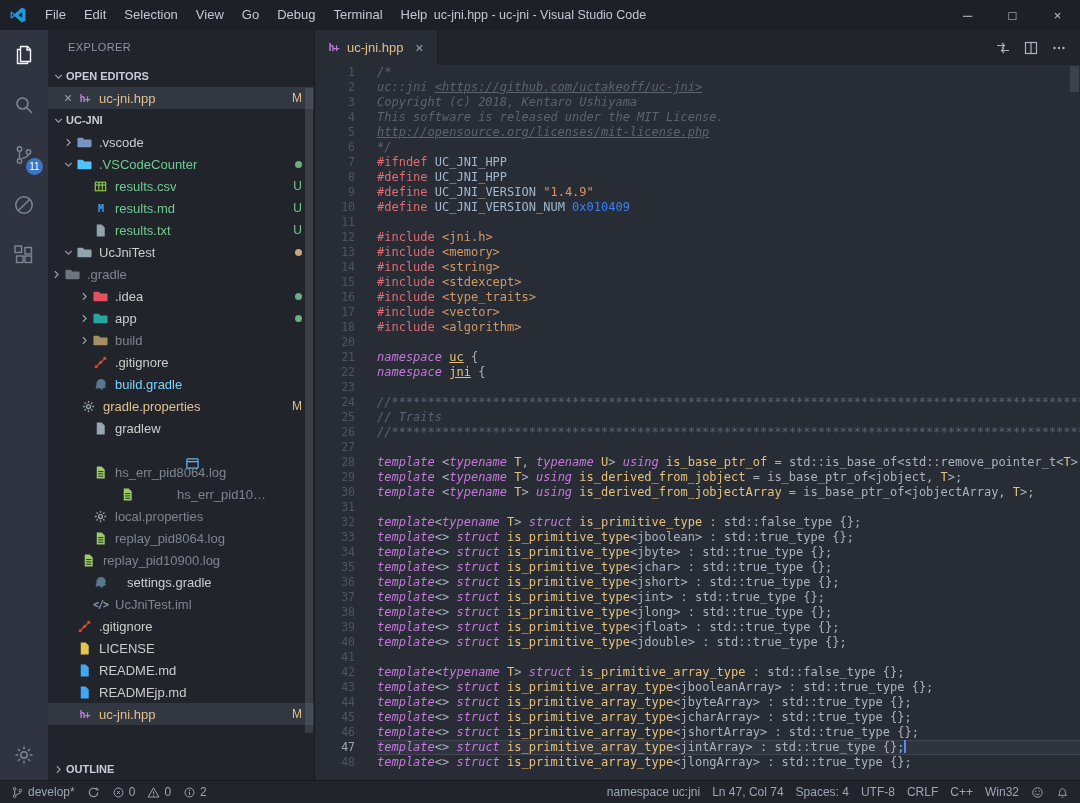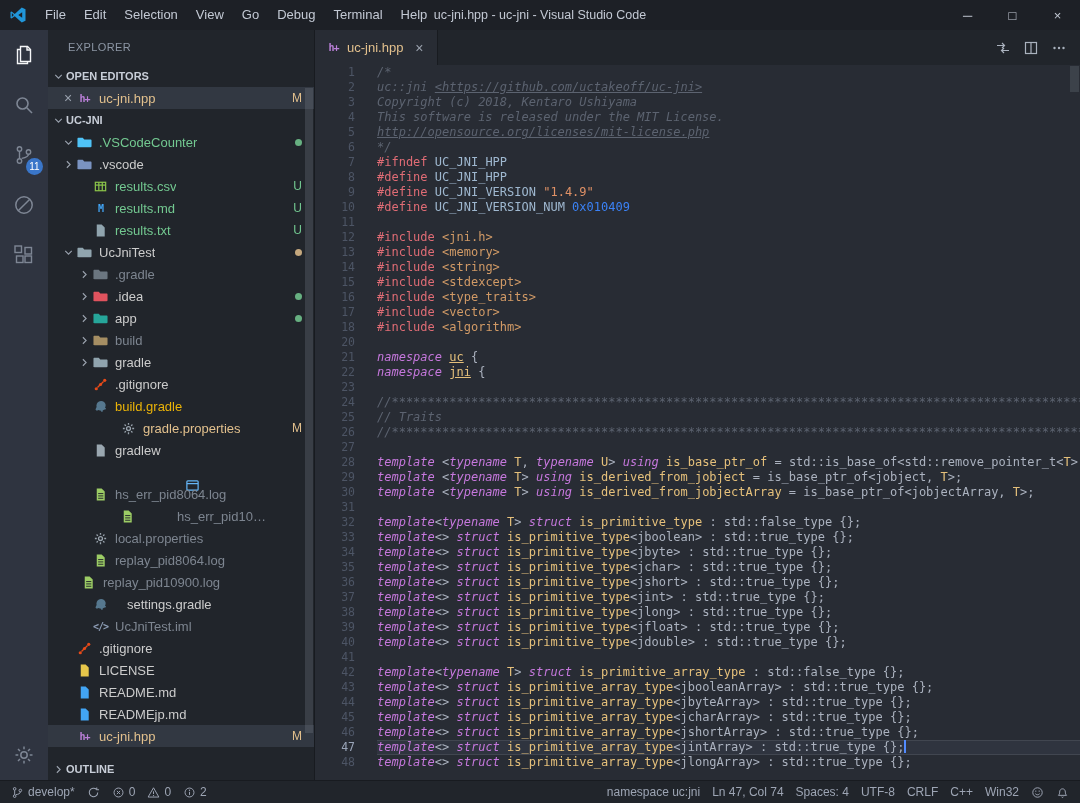--- a/index.html
+++ b/index.html
@@ -205,46 +205,46 @@
             <svg viewBox="0 0 16 16">
               <path d="M4 6l4 4 4-4" fill="none" stroke="currentColor" stroke-width="1.4"></path>
             </svg>
           </span>
         <span>UC-JNI</span>
       </div>
       <div class="tree" id="tree">
           <div class="row" style="padding-left: 12px;">
             <span class="chev">
               <svg viewBox="0 0 16 16">
-                <path d="M4 6l4 4 4-4" fill="none" stroke="currentColor" stroke-width="1.4"></path>
-              </svg>
-            </span>
-            <span class="ficon">
-              <svg viewBox="0 0 16 16">
-                <path fill="#4fc3f7" d="M1.5 3h4.6l1.7 1.9h6.7c.55 0 1 .45 1 1V12c0 .55-.45 1-1 1h-13c-.55 0-1-.45-1-1V4c0-.55.45-1 1-1z"></path>
-              </svg>
-            </span>
-            <span class="rlabel" style="color: rgb(115, 201, 145);">.VSCodeCounter</span>
-            <span class="rright">
-              <span class="gitdot" style="background: rgb(115, 201, 145);"></span>
-            </span>
+                <path d="M6 4l4 4-4 4" fill="none" stroke="currentColor" stroke-width="1.4"></path>
+              </svg>
+            </span>
+            <span class="ficon">
+              <svg viewBox="0 0 16 16">
+                <path fill="#7a93c1" d="M1.5 3h4.6l1.7 1.9h6.7c.55 0 1 .45 1 1V12c0 .55-.45 1-1 1h-13c-.55 0-1-.45-1-1V4c0-.55.45-1 1-1z"></path>
+              </svg>
+            </span>
+            <span class="rlabel" style="color: rgb(204, 204, 204);">.vscode</span>
+            <span class="rright"></span>
           </div>
           <div class="row" style="padding-left: 12px;">
             <span class="chev">
               <svg viewBox="0 0 16 16">
-                <path d="M6 4l4 4-4 4" fill="none" stroke="currentColor" stroke-width="1.4"></path>
-              </svg>
-            </span>
-            <span class="ficon">
-              <svg viewBox="0 0 16 16">
-                <path fill="#7a93c1" d="M1.5 3h4.6l1.7 1.9h6.7c.55 0 1 .45 1 1V12c0 .55-.45 1-1 1h-13c-.55 0-1-.45-1-1V4c0-.55.45-1 1-1z"></path>
-              </svg>
-            </span>
-            <span class="rlabel" style="color: rgb(204, 204, 204);">.vscode</span>
-            <span class="rright"></span>
+                <path d="M4 6l4 4 4-4" fill="none" stroke="currentColor" stroke-width="1.4"></path>
+              </svg>
+            </span>
+            <span class="ficon">
+              <svg viewBox="0 0 16 16">
+                <path fill="#4fc3f7" d="M1.5 3h4.6l1.7 1.9h6.7c.55 0 1 .45 1 1V12c0 .55-.45 1-1 1h-13c-.55 0-1-.45-1-1V4c0-.55.45-1 1-1z"></path>
+              </svg>
+            </span>
+            <span class="rlabel" style="color: rgb(115, 201, 145);">.VSCodeCounter</span>
+            <span class="rright">
+              <span class="gitdot" style="background: rgb(115, 201, 145);"></span>
+            </span>
           </div>
           <div class="row" style="padding-left: 28px;">
             <span class="chev"></span>
             <span class="ficon">
               <svg viewBox="0 0 16 16">
                 <g fill="none" stroke="#8bc34a" stroke-width="1.3">
                   <rect x="2.5" y="3.5" width="11" height="9"></rect>
                   <line x1="2.5" y1="6.5" x2="13.5" y2="6.5"></line>
                   <line x1="6.2" y1="3.5" x2="6.2" y2="12.5"></line>
                   <line x1="9.9" y1="3.5" x2="9.9" y2="12.5"></line>
@@ -287,21 +287,21 @@
             <span class="ficon">
               <svg viewBox="0 0 16 16">
                 <path fill="#90a4ae" d="M1.5 3h4.6l1.7 1.9h6.7c.55 0 1 .45 1 1V12c0 .55-.45 1-1 1h-13c-.55 0-1-.45-1-1V4c0-.55.45-1 1-1z"></path>
               </svg>
             </span>
             <span class="rlabel" style="color: rgb(204, 204, 204); text-align: right;">UcJniTest</span>
             <span class="rright">
               <span class="gitdot" style="background: rgb(226, 192, 141);"></span>
             </span>
           </div>
-          <div class="row" style="padding-left: 28px;">
+          <div class="row" style="">
             <span class="chev">
               <svg viewBox="0 0 16 16">
                 <path d="M6 4l4 4-4 4" fill="none" stroke="currentColor" stroke-width="1.4"></path>
               </svg>
             </span>
             <span class="ficon">
               <svg viewBox="0 0 16 16">
                 <path fill="#6b7680" d="M1.5 3h4.6l1.7 1.9h6.7c.55 0 1 .45 1 1V12c0 .55-.45 1-1 1h-13c-.55 0-1-.45-1-1V4c0-.55.45-1 1-1z"></path>
               </svg>
             </span>
@@ -345,34 +345,20 @@
               <svg viewBox="0 0 16 16">
                 <path d="M6 4l4 4-4 4" fill="none" stroke="currentColor" stroke-width="1.4"></path>
               </svg>
             </span>
             <span class="ficon">
               <svg viewBox="0 0 16 16">
                 <path fill="#a58e63" d="M1.5 3h4.6l1.7 1.9h6.7c.55 0 1 .45 1 1V12c0 .55-.45 1-1 1h-13c-.55 0-1-.45-1-1V4c0-.55.45-1 1-1z"></path>
               </svg>
             </span>
             <span class="rlabel" style="color: rgb(125, 133, 144);">build</span>
-            <span class="rright"></span>
-          </div>
-          <div class="row" style="padding-left: 28px;">
-            <span class="chev">
-              <svg viewBox="0 0 16 16">
-                <path d="M6 4l4 4-4 4" fill="none" stroke="currentColor" stroke-width="1.4"></path>
-              </svg>
-            </span>
-            <span class="ficon">
-              <svg viewBox="0 0 16 16">
-                <path fill="#90a4ae" d="M1.5 3h4.6l1.7 1.9h6.7c.55 0 1 .45 1 1V12c0 .55-.45 1-1 1h-13c-.55 0-1-.45-1-1V4c0-.55.45-1 1-1z"></path>
-              </svg>
-            </span>
-            <span class="rlabel" style="color: rgb(204, 204, 204);">gradle</span>
             <span class="rright"></span>
           </div>
           <div class="row" style="padding-left: 28px;">
             <span class="chev"></span>
             <span class="ficon">
               <svg viewBox="0 0 16 16">
                 <g fill="#e64a19">
                   <circle cx="3.5" cy="12.5" r="1.7"></circle>
                   <circle cx="12.5" cy="3.5" r="1.7"></circle>
                   <circle cx="8" cy="8" r="1.7"></circle>
@@ -383,24 +369,24 @@
             <span class="rlabel" style="color: rgb(204, 204, 204);">.gitignore</span>
             <span class="rright"></span>
           </div>
           <div class="row" style="padding-left: 28px;">
             <span class="chev"></span>
             <span class="ficon">
               <svg viewBox="0 0 16 16">
                 <path fill="#56788f" d="M13.5 6.2c-.4-2.4-2.4-4-4.9-4-1.9 0-3.6 1-4.4 2.6-.6 1.1-.7 2.4-.4 3.6l-1.2 2.8 1.4 1.4 2-1c.8.5 1.7.8 2.7.8v1.1h1.6v-1.3c.7-.2 1.4-.6 1.9-1.1l.8.4.9-1.6-1.1-.6c.5-1 .9-2.1.7-3.1z"></path>
               </svg>
             </span>
-            <span class="rlabel" style="color: #eab308;">build.gradle</span>
-            <span class="rright"></span>
-          </div>
-          <div class="row" style="padding-left: 16px; margin-left: 40px;">
+            <span class="rlabel" style="color: #7dd3fc;">build.gradle</span>
+            <span class="rright"></span>
+          </div>
+          <div class="row" style="padding-left: 16px;">
             <span class="chev"></span>
             <span class="ficon">
               <svg viewBox="0 0 16 16">
                 <g stroke="#99a3ad" stroke-width="1.4" fill="none">
                   <circle cx="8" cy="8" r="2.1"></circle>
                   <path d="M8 2v2M8 12v2M2 8h2M12 8h2M3.8 3.8l1.4 1.4M10.8 10.8l1.4 1.4M12.2 3.8l-1.4 1.4M5.2 10.8l-1.4 1.4"></path>
                 </g>
               </svg>
             </span>
             <span class="rlabel" style="color: rgb(226, 192, 141);">gradle.properties</span>

